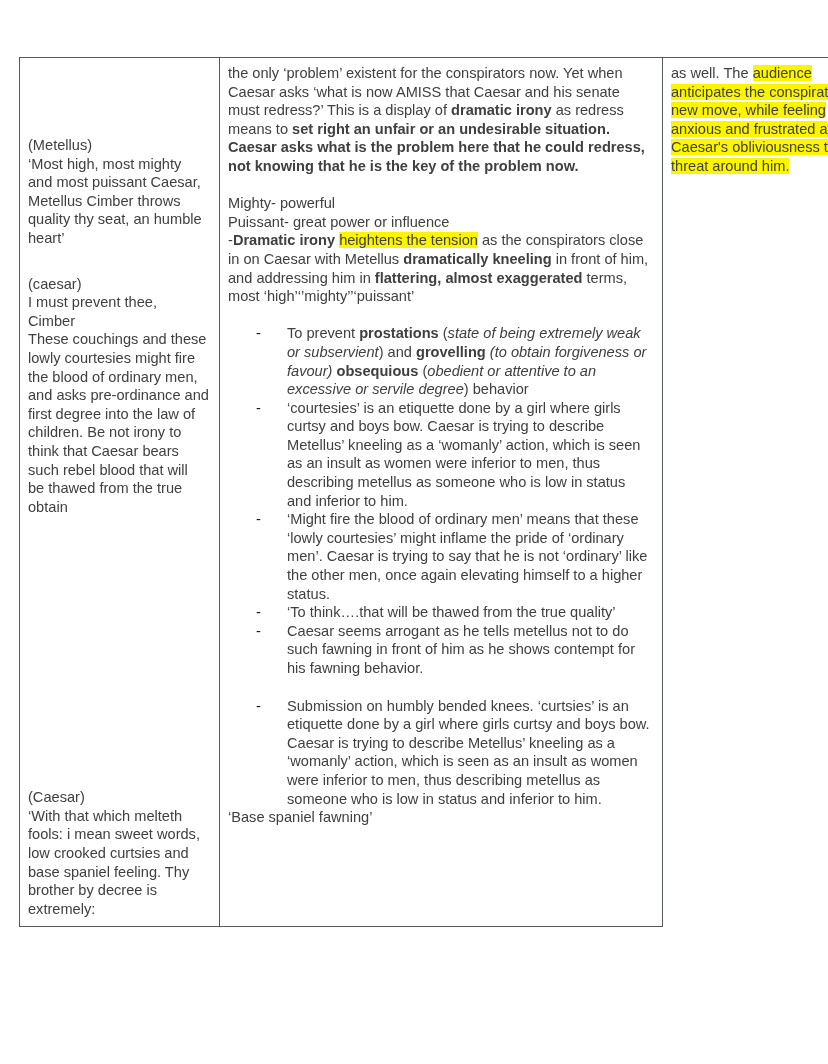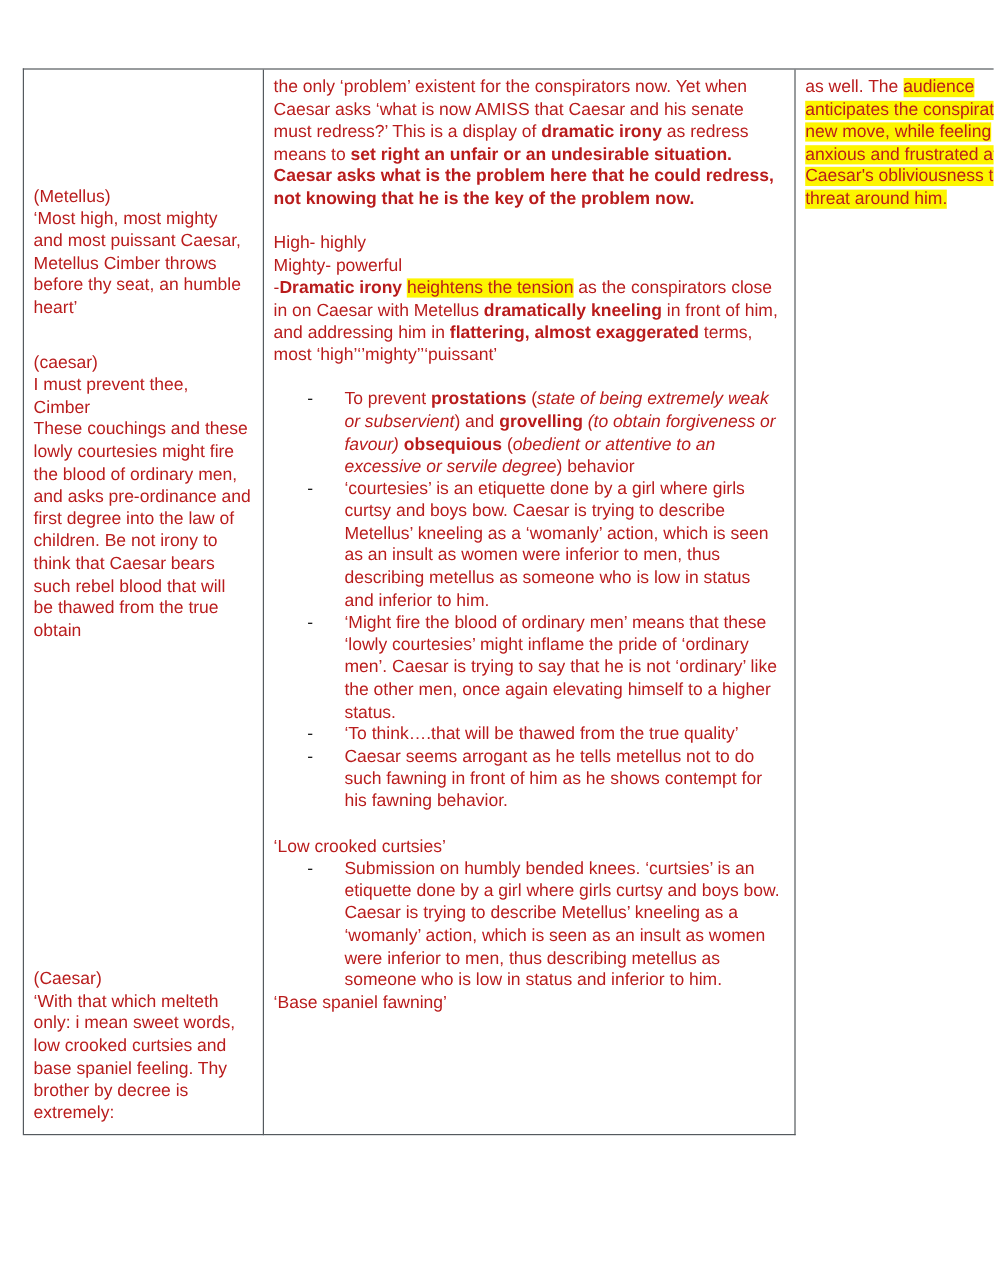--- a/index.html
+++ b/index.html
@@ -59,21 +59,21 @@
   .col-audience {
     width: 215px;
     flex: 0 0 215px;
     padding: 6px 8px 8px 8px;
   }
 
   
   .col-quotes, .col-analysis, .col-audience {
     font-size: 14.6px;
     line-height: 18.6px;
-    color: #b91c1c;
+    color: #404040;
   }
 
   .para {
     margin: 0;
   }
   .para + .para {
     margin-top: 0;
   }
   .gap-sm { height: 18.6px; }
   .gap-md { height: 19px; }
@@ -100,38 +100,38 @@
   }
   ul.dash-list > li::before {
     content: "-";
     position: absolute;
     left: 28px;
     top: 0;
     color: #1b1b1b;
   }
 
   
-  .push-1 { margin-top: 91px; }
+  .push-1 { margin-top: 72px; }
   .push-2 { margin-top: 27px; }
   .push-3 { margin-top: 272px; }
 </style>
 </head>
 <body>
 
 <div class="page">
   <div class="doc-table">
 
     <div class="col col-quotes">
 
       <div class="quote-block push-1">
         <div class="para">(Metellus)</div>
         <div class="para">‘Most high, most mighty</div>
         <div class="para">and most puissant Caesar,</div>
         <div class="para">Metellus Cimber throws</div>
-        <div class="para">before thy seat, an humble</div>
+        <div class="para">quality thy seat, an humble</div>
         <div class="para">heart’</div>
       </div>
 
       <div class="quote-block push-2">
         <div class="para">(caesar)</div>
         <div class="para">I must prevent thee,</div>
         <div class="para">Cimber</div>
         <div class="para">These couchings and these</div>
         <div class="para">lowly courtesies might fire</div>
         <div class="para">the blood of ordinary men,</div>
@@ -140,55 +140,54 @@
         <div class="para">children. Be not irony to</div>
         <div class="para">think that Caesar bears</div>
         <div class="para">such rebel blood that will</div>
         <div class="para">be thawed from the true</div>
         <div class="para">obtain</div>
       </div>
 
       <div class="quote-block push-3">
         <div class="para">(Caesar)</div>
         <div class="para">‘With that which melteth</div>
-        <div class="para">only: i mean sweet words,</div>
+        <div class="para">fools: i mean sweet words,</div>
         <div class="para">low crooked curtsies and</div>
         <div class="para">base spaniel feeling. Thy</div>
         <div class="para">brother by decree is</div>
         <div class="para">extremely:</div>
       </div>
 
     </div>
 
     <div class="col col-analysis">
 
       <p class="para"><span>the only  ‘problem’ existent for the conspirators now. Yet when Caesar asks ‘what is now AMISS that Caesar and his senate must redress?’ This is a display of </span><b>dramatic irony</b><span> as redress means to </span><b>set right an unfair or an undesirable situation. Caesar asks what is the problem here that he could redress, not knowing that he is the key of the problem now.</b></p>
 
       <div class="gap-sm"></div>
 
-      <div class="para">High- highly</div>
       <div class="para">Mighty- powerful</div>
+      <div class="para">Puissant- great power or influence</div>
 
       <p class="para"><span>-</span><b>Dramatic irony</b><span> </span><span class="hl">heightens the tension</span><span> as the conspirators close in on Caesar with Metellus </span><b>dramatically kneeling</b><span> in front of him, and addressing him in </span><b>flattering, almost exaggerated</b><span> terms, most ‘high’‘’mighty’’‘puissant’</span></p>
 
       <div class="gap-sm"></div>
 
 
       <ul class="dash-list">
         <li><span>To prevent </span><b>prostations</b><span> (</span><i>state of being extremely weak or subservient</i><span>) and </span><b>grovelling</b><span> </span><i>(to obtain forgiveness or favour)</i><span> </span><b>obsequious</b><span> (</span><i>obedient or attentive to an excessive or servile degree</i><span>) behavior</span></li>
 
         <li>‘courtesies’ is an etiquette done by a girl where girls curtsy and boys bow. Caesar is trying to describe Metellus’ kneeling as a ‘womanly’ action, which is seen as an insult as women were inferior to men, thus describing metellus as someone who is low in status and inferior to him.</li>
         <li>‘Might fire the blood of ordinary men’ means that these ‘lowly courtesies’ might inflame the pride of ‘ordinary men’. Caesar is trying to say that he is not ‘ordinary’ like the other men, once again elevating himself to a higher status.</li>
         <li>‘To think….that will be thawed from the true quality’</li>
         <li>Caesar seems arrogant as he tells metellus not to do such fawning in front of him as he shows contempt for his fawning behavior.</li>
       </ul>
 
       <div class="gap-md"></div>
 
-      <div class="para">‘Low crooked curtsies’</div>
 
       <ul class="dash-list">
         <li>Submission on humbly bended knees. ‘curtsies’ is an etiquette done by a girl where girls curtsy and boys bow. Caesar is trying to describe Metellus’ kneeling as a ‘womanly’ action, which is seen as an insult as women were inferior to men, thus describing metellus as someone who is low in status and inferior to him.</li>
       </ul>
 
       <div class="para">‘Base spaniel fawning’</div>
 
     </div>
 
     <div class="col col-audience">

